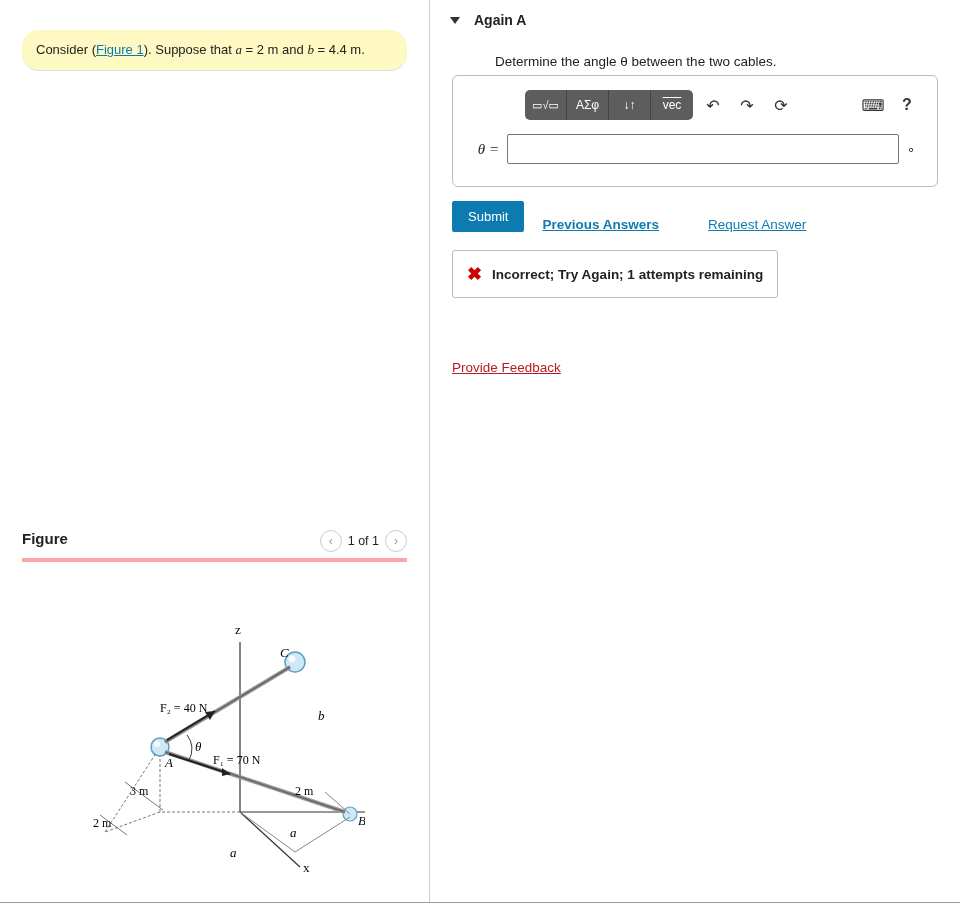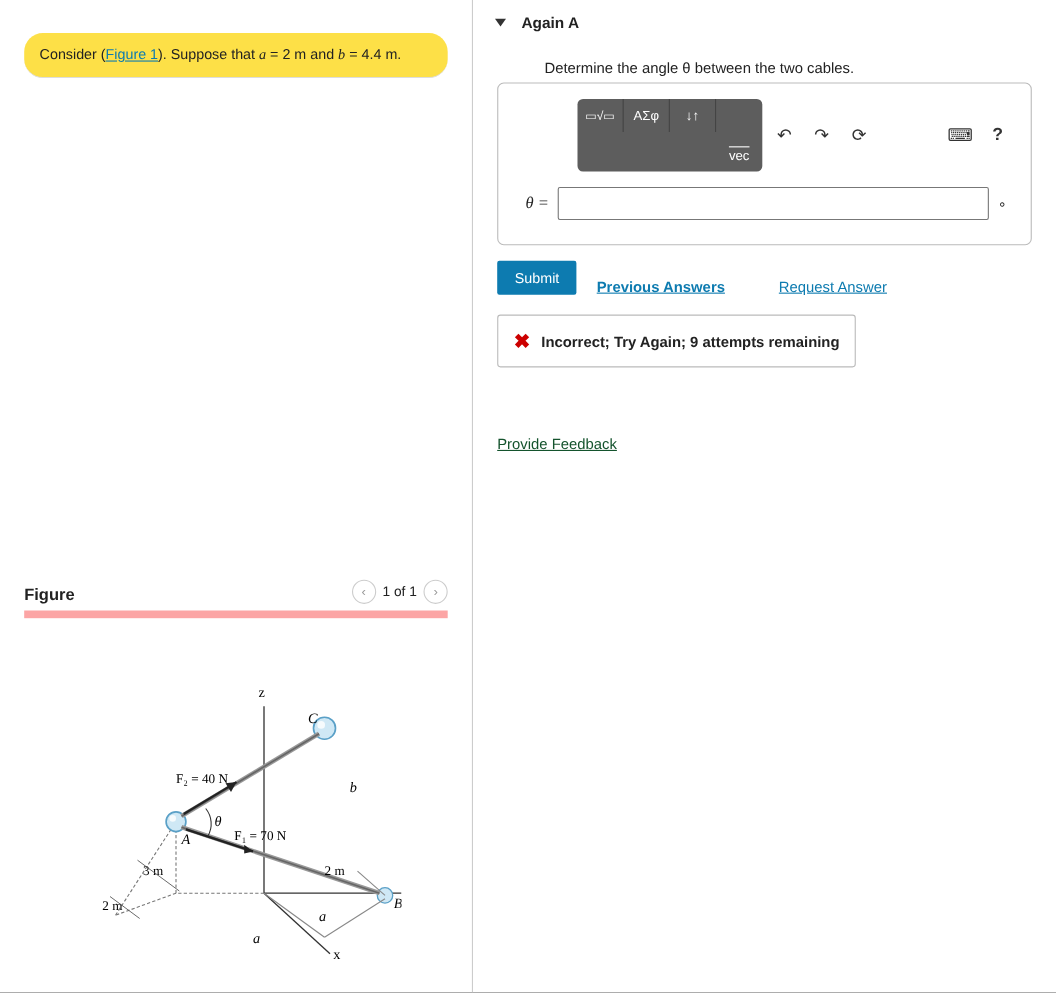--- a/index.html
+++ b/index.html
@@ -21,42 +21,42 @@
     padding-bottom: 20px;
     display: flex;
     flex-direction: column;
     min-height: 902px;
   }
   .right-col {
     flex: 1;
     padding: 0 0 20px 0;
   }
   .problem-box {
-    background: #fde047;
+    background: #fef9c3;
     margin: 30px 22px 18px 22px;
     padding: 12px 14px;
     border-bottom: 1px solid #ddd;
     font-size: 13px;
     border-radius: 17px;
   }
   .problem-box a, .link {
     color: #0d7bb0;
     text-decoration: underline;
     cursor: pointer;
   }
   .italic { font-style: italic; font-family: 'Times New Roman', serif; }
   .figure-section {
     margin-top: auto;
     padding: 0 22px 0 22px;
   }
   .figure-header {
     display: flex;
-    align-items: flex-end;
+    align-items: flex-start;
     justify-content: space-between;
-    border-bottom: 7px solid #fca5a5;
+    border-bottom: 4px solid #fca5a5;
     padding: 6px 0;
   }
   .figure-title { font-weight: bold; font-size: 15px; }
   .pager {
     display: flex;
     align-items: center;
     gap: 6px;
     font-size: 12.5px;
   }
   .pager-btn {
@@ -113,21 +113,21 @@
     overflow: hidden;
   }
   .tb-btn {
     width: 42px; height: 30px;
     display: flex; align-items: center; justify-content: center;
     color: #fff;
     font-size: 12px;
     border-right: 1px solid #444;
     cursor: pointer;
   }
-  .tb-btn:last-child { border-right: none; margin-top: 36px; }
+  .tb-btn:last-child { border-right: none; }
   .tb-icon {
     width: 28px; height: 28px;
     display: flex; align-items: center; justify-content: center;
     color: #333;
     cursor: pointer;
     font-size: 16px;
   }
   .answer-row {
     display: flex;
     align-items: center;
@@ -173,21 +173,21 @@
     gap: 10px;
     font-weight: bold;
     font-size: 13.5px;
     width: fit-content;
   }
   .x-icon { color: #cc0000; font-size: 18px; font-weight: bold; }
   .provide-feedback {
     display: block;
     margin-top: 48px;
     margin-left: 22px;
-    color: #14532d;
+    color: #b91c1c;
     text-decoration: underline;
     font-size: 13.5px;
   }
   svg text { font-family: 'Times New Roman', serif; }
 </style>
 </head>
 <body>
 
 <div class="page">
 
@@ -301,19 +301,19 @@
       </div>
 
       <div class="actions">
         <button class="submit-btn">Submit</button>
         <a href="#" class="link" style="font-weight:bold;">Previous Answers</a>
         <a href="#" class="link" style="font-weight:normal;padding-left:31px;">Request Answer</a>
       </div>
 
       <div class="feedback-box">
         <span class="x-icon">✖</span>
-        <span>Incorrect; Try Again; 9 attempts remaining</span>
+        <span>Incorrect; Try Again; 1 attempts remaining</span>
       </div>
     </div>
 
     <a href="#" class="provide-feedback">Provide Feedback</a>
   </div>
 </div>
 
 </body></html>

